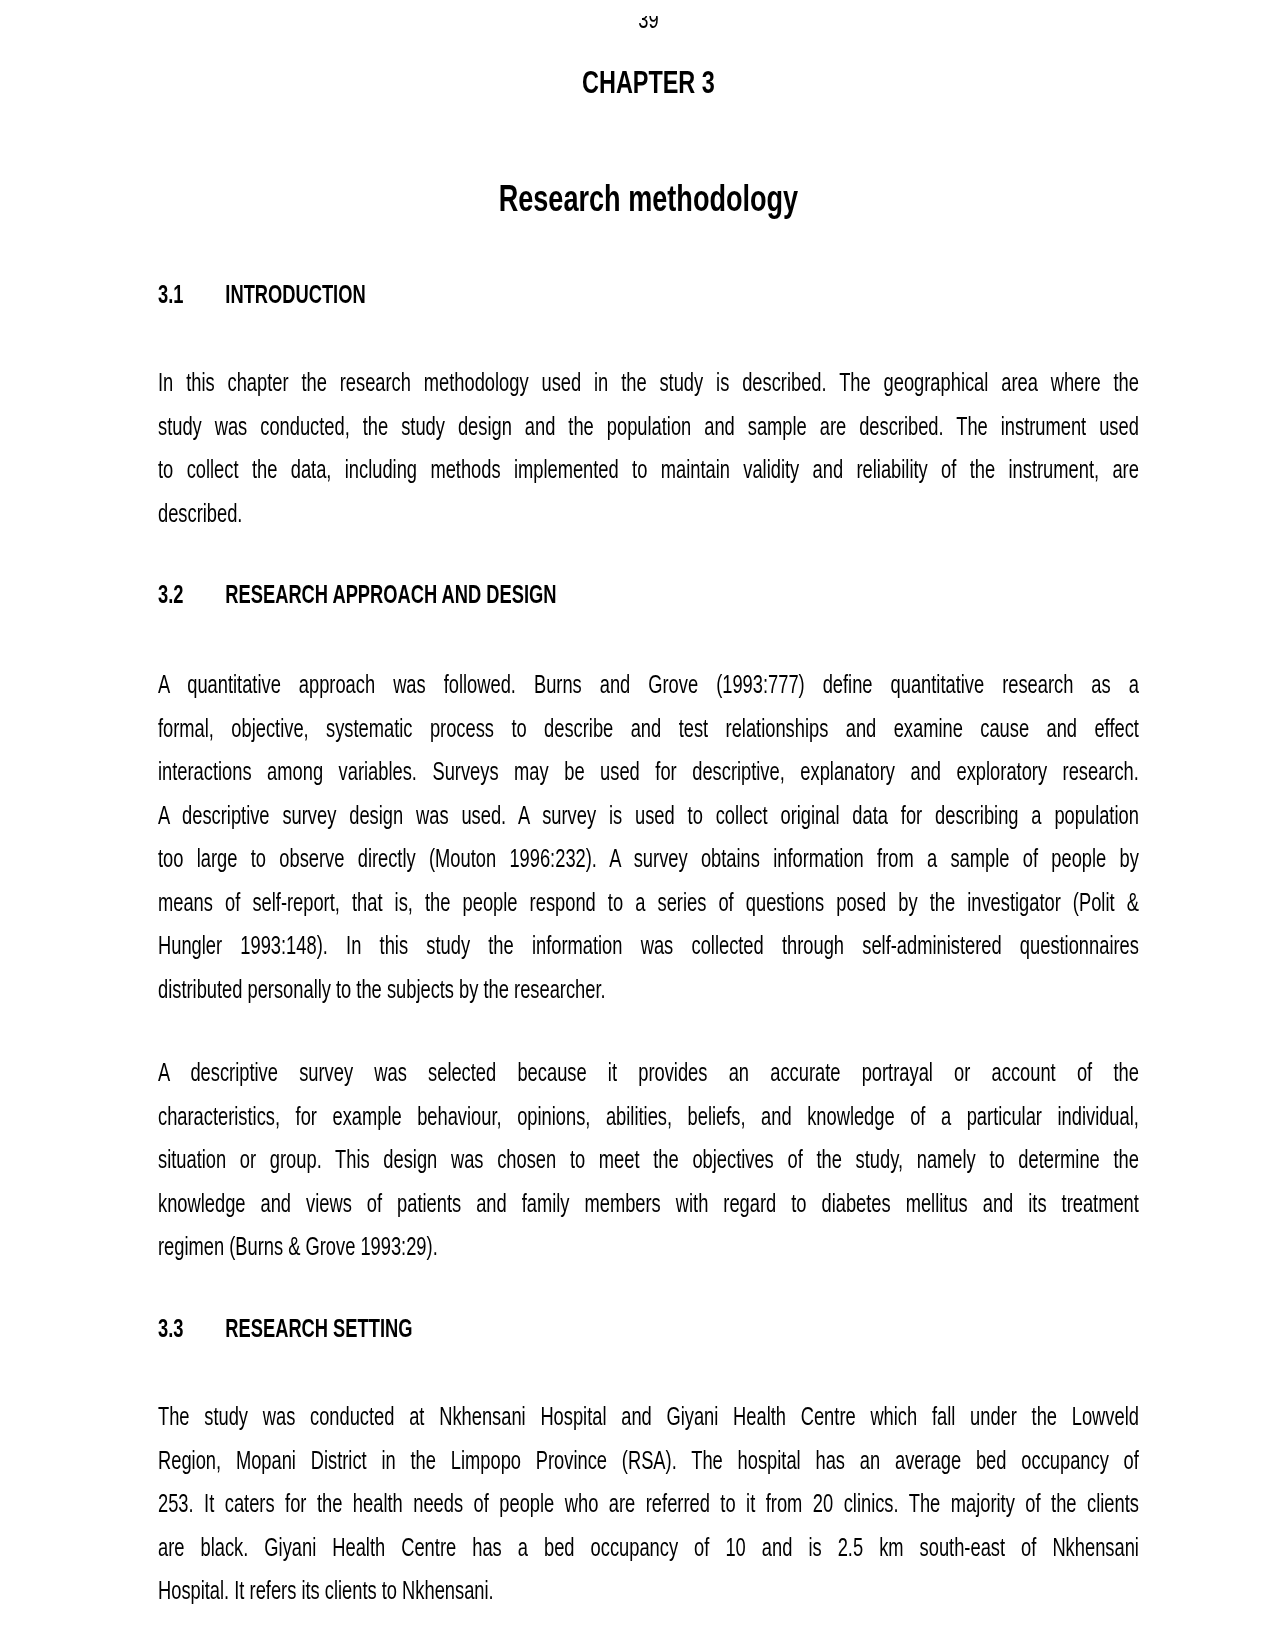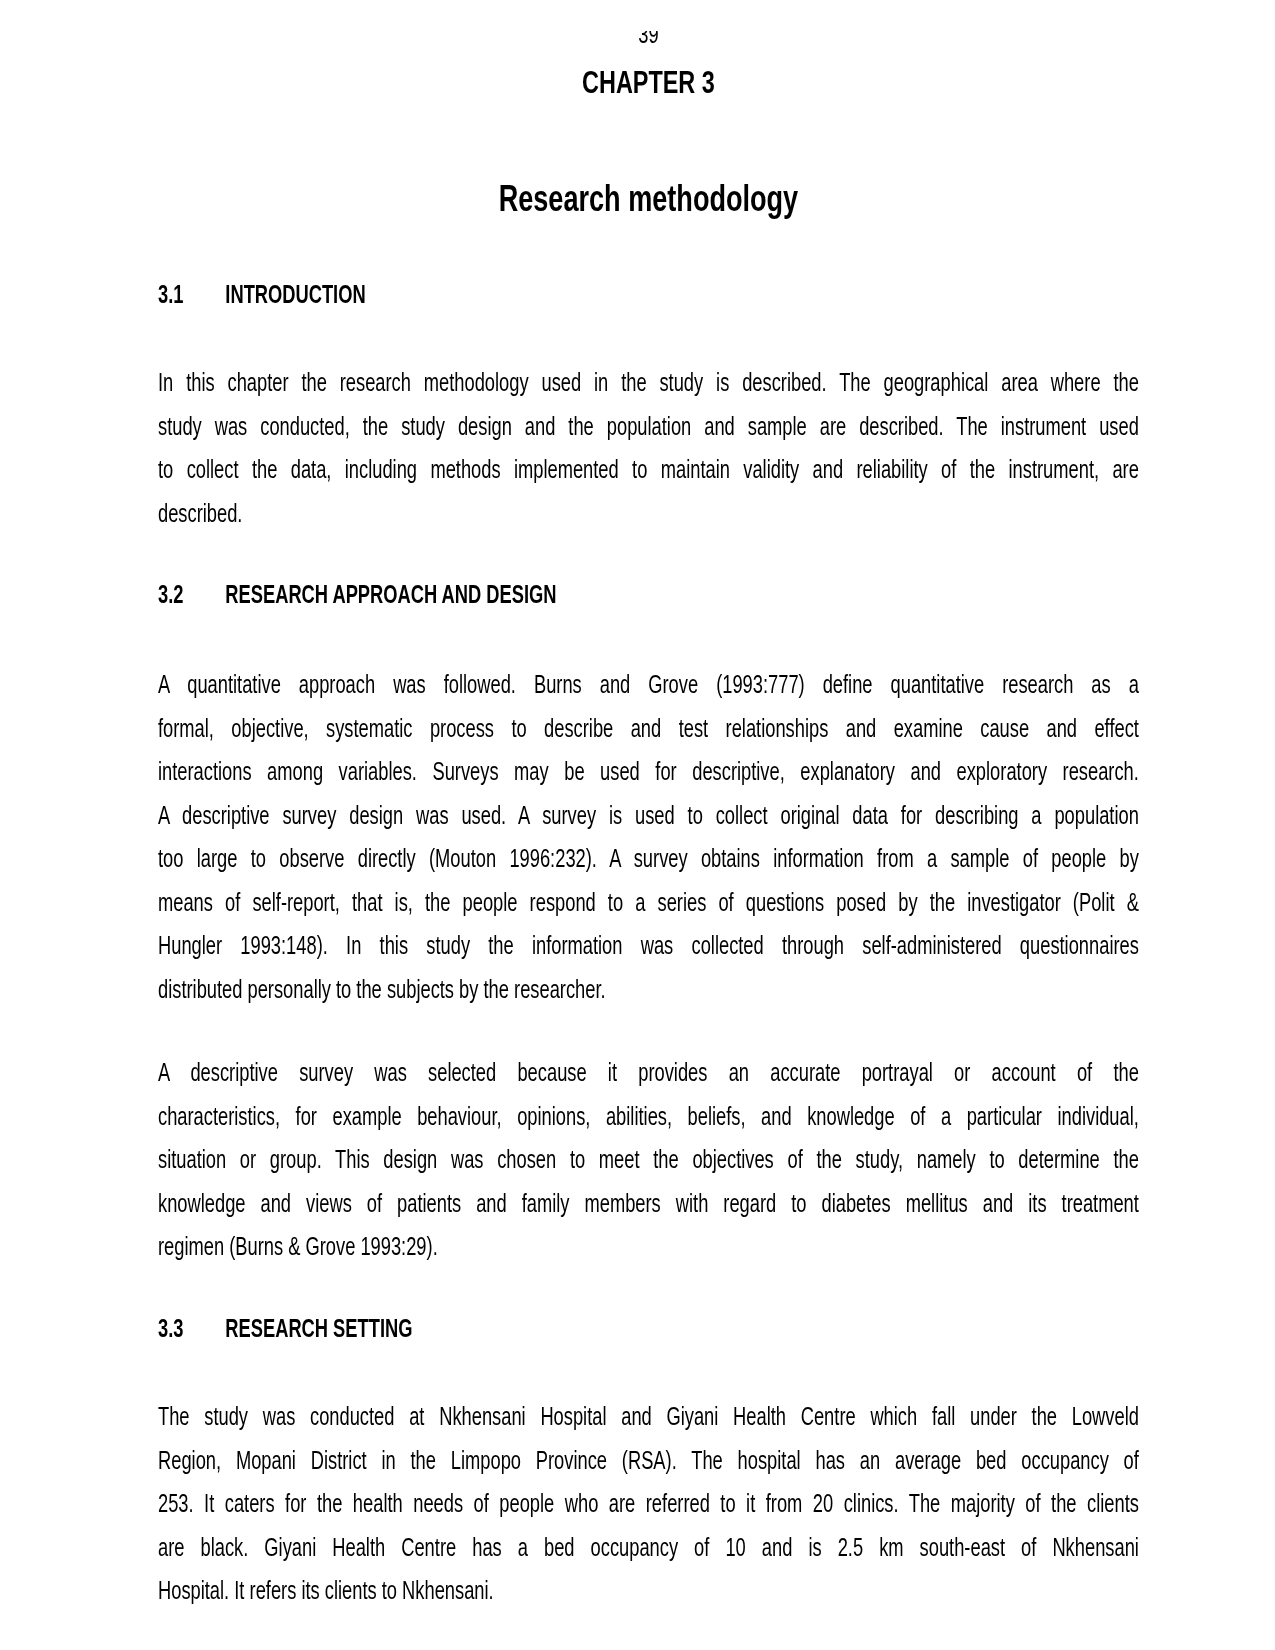--- a/index.html
+++ b/index.html
@@ -49,21 +49,21 @@
   .ln {
     text-align: justify;
     text-align-last: justify;
   }
   .ln.last {
     text-align: left;
     text-align-last: left;
   }
   .pagenum-clip {
     position: absolute;
-    top: 31px;
+    top: 16px;
     left: 158px;
     width: 1000px;
     height: 14px;
     overflow: hidden;
   }
   .pagenum-inner {
     margin-top: -9px;
     line-height: 25px;
     text-align: center;
   }

